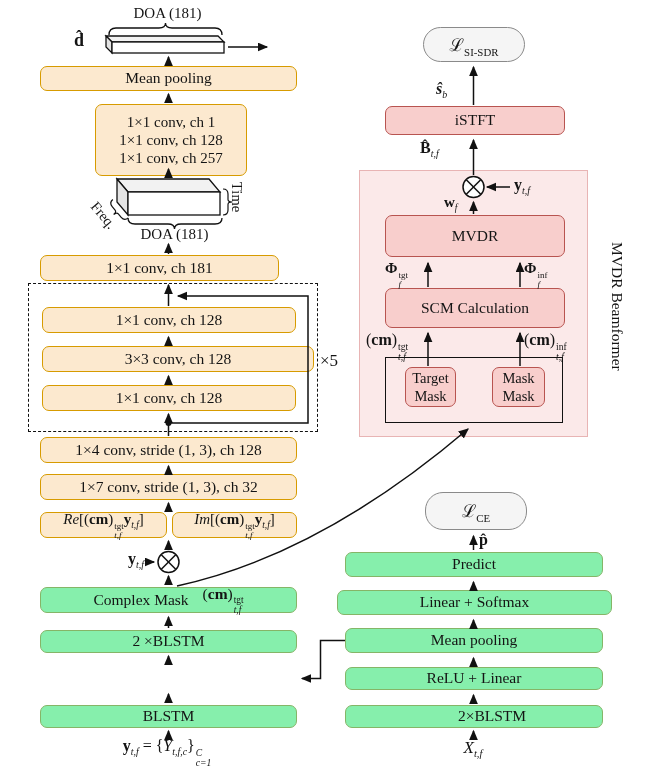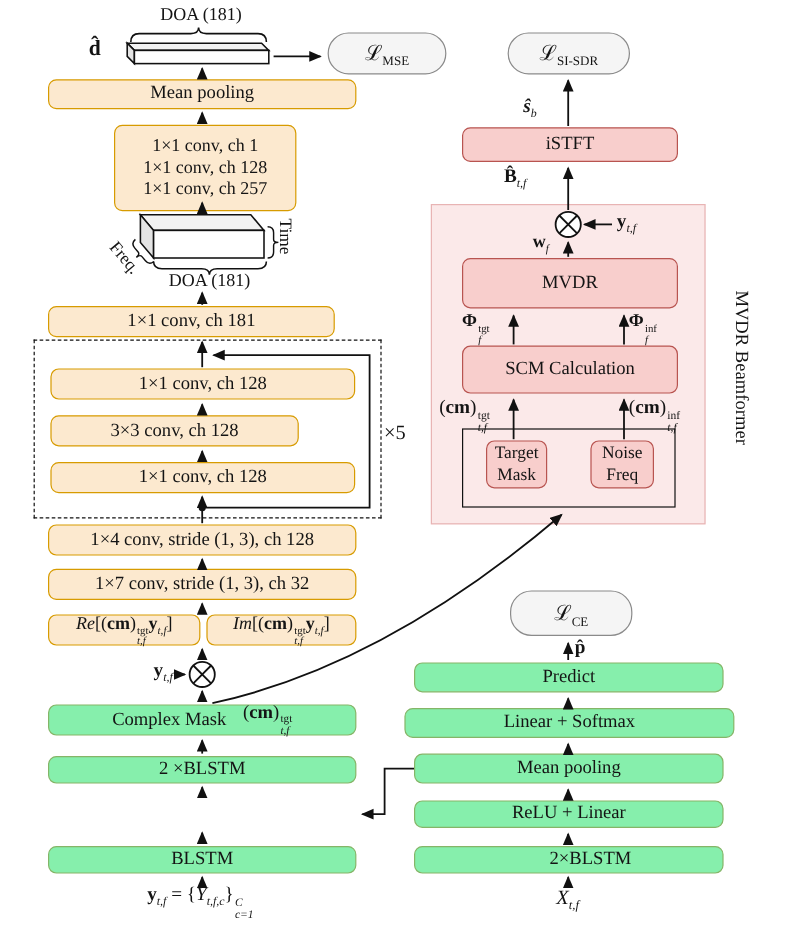--- a/index.html
+++ b/index.html
@@ -30,42 +30,39 @@
 <body>
 
 <div class="stage">
 
   <div class="panel" style="left:359px;top:170px;width:229px;height:267px;"></div>
 
   <div class="dashedframe" style="left:28px;top:283px;width:290px;height:149px;"></div>
 
   <div class="frame" style="left:385px;top:357px;width:178px;height:66px;"></div>
 
-  <div class="pill" style="left:273px;top:27px;width:99px;height:35px;">
-      <span>ℒ<sub class="r">MSE</sub></span>
-    </div>
 
   <div class="box orange" style="left:40px;top:66px;width:257px;height:25px;">
       <span>Mean pooling</span>
     </div>
 
   <div class="box orange col" style="left:95px;top:104px;width:152px;height:72px;font-size:15px;">
     <div>1×1 conv, ch 1</div>
     <div>1×1 conv, ch 128</div>
     <div>1×1 conv, ch 257</div>
   </div>
 
   <div class="box orange" style="left:40px;top:255px;width:239px;height:26px;">
       <span>1×1 conv, ch 181</span>
     </div>
 
   <div class="box orange" style="left:42px;top:307px;width:254px;height:26px;">
       <span>1×1 conv, ch 128</span>
     </div>
-  <div class="box orange" style="left:42px;top:346px;width:207px;height:26px;">
+  <div class="box orange" style="left:42px;top:346px;width:272px;height:26px;">
       <span>3×3 conv, ch 128</span>
     </div>
   <div class="box orange" style="left:42px;top:385px;width:254px;height:26px;">
       <span>1×1 conv, ch 128</span>
     </div>
 
   <div class="box orange" style="left:40px;top:437px;width:257px;height:26px;">
       <span>1×4 conv, stride (1, 3), ch 128</span>
     </div>
   <div class="box orange" style="left:40px;top:474px;width:257px;height:26px;">
@@ -109,21 +106,21 @@
   <div class="box red" style="left:385px;top:215px;width:180px;height:42px;">
       <span>MVDR</span>
     </div>
   <div class="box red" style="left:385px;top:288px;width:180px;height:40px;">
       <span>SCM Calculation</span>
     </div>
   <div class="box red" style="left:405px;top:367px;width:51px;height:40px;font-size:14.5px;line-height:1.25;">
       <span>Target Mask</span>
     </div>
   <div class="box red" style="left:492px;top:367px;width:53px;height:40px;font-size:14.5px;line-height:1.25;">
-      <span>Noise Freq</span>
+      <span>Mask Mask</span>
     </div>
 
   <div class="pill" style="left:425px;top:492px;width:102px;height:38px;">
       <span>ℒ<sub class="r">CE</sub></span>
     </div>
 
   <div class="box green" style="left:345px;top:552px;width:258px;height:25px;">
       <span>Predict</span>
     </div>
   <div class="box green" style="left:337px;top:590px;width:275px;height:25px;">

